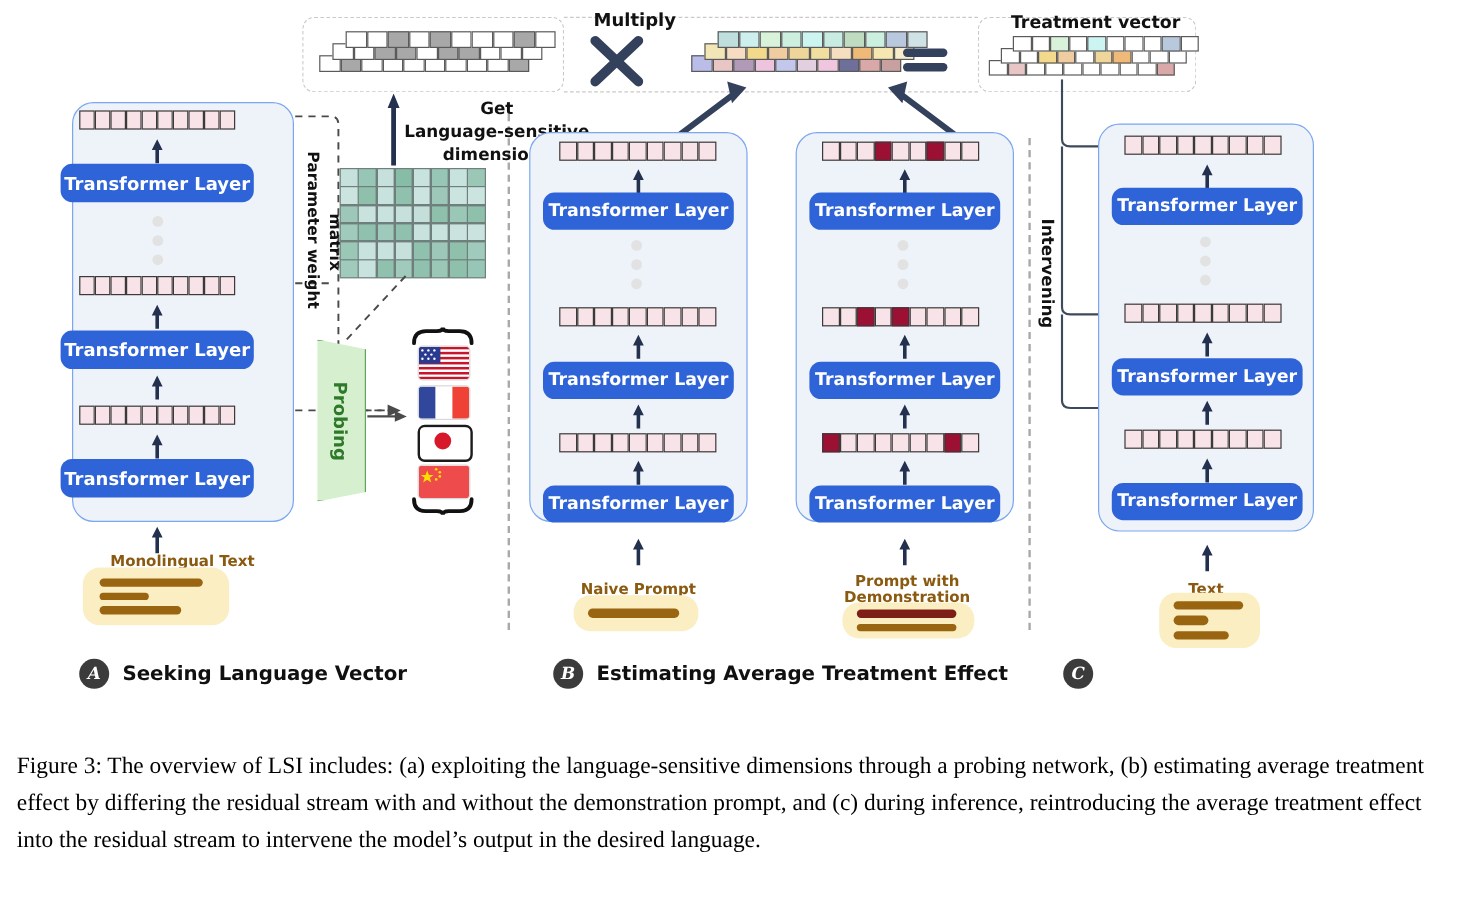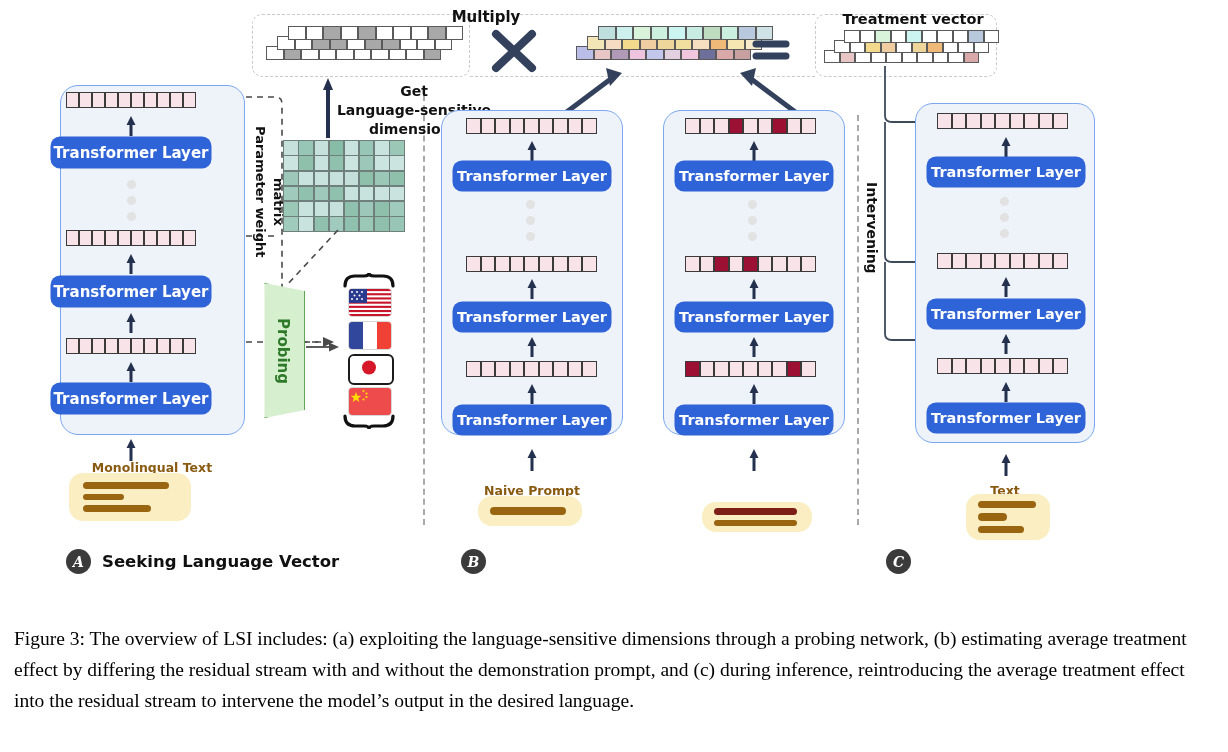--- a/index.html
+++ b/index.html
@@ -126,21 +126,21 @@
         <div style="width: 17.5px; height: 13.5px; box-sizing: border-box; border: 1.1px solid rgb(90, 90, 90); background: rgb(255, 255, 255);"></div>
         <div style="width: 17.5px; height: 13.5px; box-sizing: border-box; border: 1.1px solid rgb(90, 90, 90); background: rgb(168, 168, 168);"></div>
         <div style="width: 17.5px; height: 13.5px; box-sizing: border-box; border: 1.1px solid rgb(90, 90, 90); background: rgb(255, 255, 255);"></div>
         <div style="width: 17.5px; height: 13.5px; box-sizing: border-box; border: 1.1px solid rgb(90, 90, 90); background: rgb(255, 255, 255);"></div>
         <div style="width: 17.5px; height: 13.5px; box-sizing: border-box; border: 1.1px solid rgb(90, 90, 90); background: rgb(255, 255, 255);"></div>
         <div style="width: 17.5px; height: 13.5px; box-sizing: border-box; border: 1.1px solid rgb(90, 90, 90); background: rgb(168, 168, 168);"></div>
         <div style="width: 17.5px; height: 13.5px; box-sizing: border-box; border: 1.1px solid rgb(90, 90, 90); background: rgb(255, 255, 255);"></div>
       </div>
     </div>
 
-  <div class="anno" style="left:446px;top:8px;width:80px;font-size:15px;">Multiply</div>
+  <div class="anno" style="left:489px;top:8px;width:80px;font-size:15px;">Multiply</div>
   <svg class="abs" style="left:488px;top:28px;" width="52" height="46" viewBox="0 0 52 46">
     <line x1="8" y1="6" x2="44" y2="40" stroke="#33415c" stroke-width="8" stroke-linecap="round"></line>
     <line x1="44" y1="6" x2="8" y2="40" stroke="#33415c" stroke-width="8" stroke-linecap="round"></line>
   </svg>
 
   <div id="resStack" class="abs" style="left:576px;top:26px;width:186px;height:44px;">
       <div style="position: absolute; display: flex; left: 0px; top: 20px;">
         <div style="width: 17.5px; height: 13.5px; box-sizing: border-box; border: 1.1px solid rgb(90, 90, 90); background: rgb(185, 189, 232);"></div>
         <div style="width: 17.5px; height: 13.5px; box-sizing: border-box; border: 1.1px solid rgb(90, 90, 90); background: rgb(232, 198, 198);"></div>
         <div style="width: 17.5px; height: 13.5px; box-sizing: border-box; border: 1.1px solid rgb(90, 90, 90); background: rgb(176, 154, 184);"></div>
@@ -569,27 +569,32 @@
       <div class="c" style="width: 14.5px; height: 16px; background: rgb(156, 16, 52);"></div>
       <div class="c" style="width: 14.5px; height: 16px; background: rgb(248, 228, 232);"></div>
     </div>
   <svg class="uparrow" style="left:747px;top:383px;" width="14" height="22" viewBox="0 0 14 22">
     <path d="M7 1 L11.5 10 H8.5 V21 H5.5 V10 H2.5 Z" fill="#23314f"></path>
   </svg>
   <div class="tlayer" style="left:676px;top:406px;width:156px;height:28px;font-size:14.5px;">Transformer Layer</div>
   <svg class="uparrow" style="left:747px;top:448px;" width="14" height="24" viewBox="0 0 14 24">
     <path d="M7 1 L11.5 10 H8.5 V23 H5.5 V10 H2.5 Z" fill="#23314f"></path>
   </svg>
+  <div class="bubblelabel" style="left:686px;top:477px;width:140px;">
+    <div>Prompt with</div>
+    <div>Demonstration</div>
+  </div>
   <div class="bubble" style="left:702px;top:502px;width:110px;height:30px;padding:6px 12px;">
     <div class="ln dark" style="width:96%;"></div>
     <div class="ln" style="width:96%;"></div>
   </div>
 
   <div class="seccap" style="left:461px;top:549px;">
     <div class="badge">B</div>
+    <div class="txt">Estimating Average Treatment Effect</div>
   </div>
 
   <div class="anno" style="left:881px;top:182px;font-size:14px;transform:rotate(90deg);transform-origin:0 0;white-space:nowrap;width:120px;text-align:left;">
     <span>Intervening</span>
   </div>
 
   <svg class="abs" style="left:868px;top:66px;" width="80" height="300" viewBox="0 0 80 300">
     <g fill="none" stroke="#3d4a5c" stroke-width="1.8">
       <path d="M17 0 V50 Q17 56 24 56 H62"></path>
       <path d="M17 56 V190 Q17 196 24 196 H62"></path>

